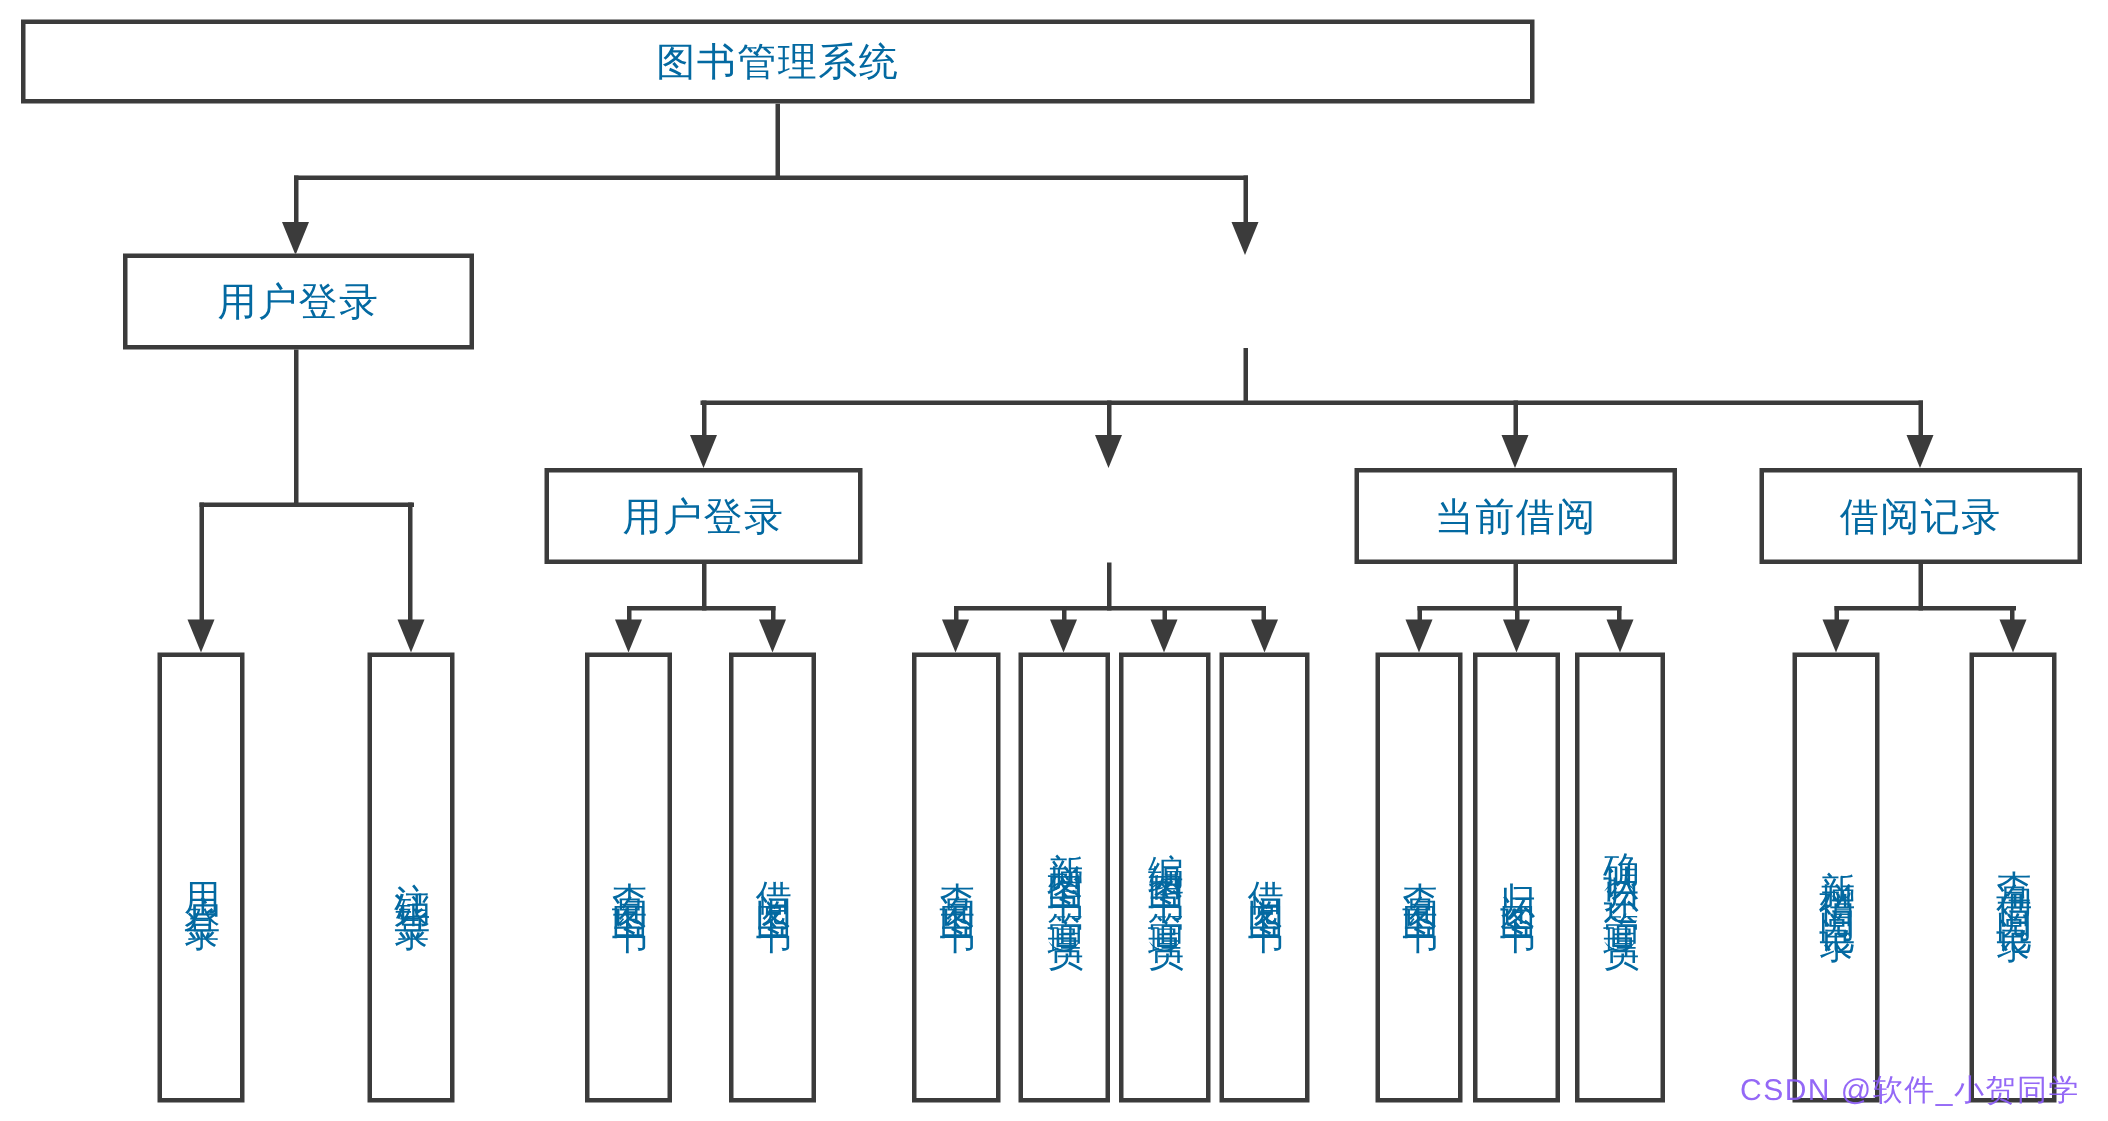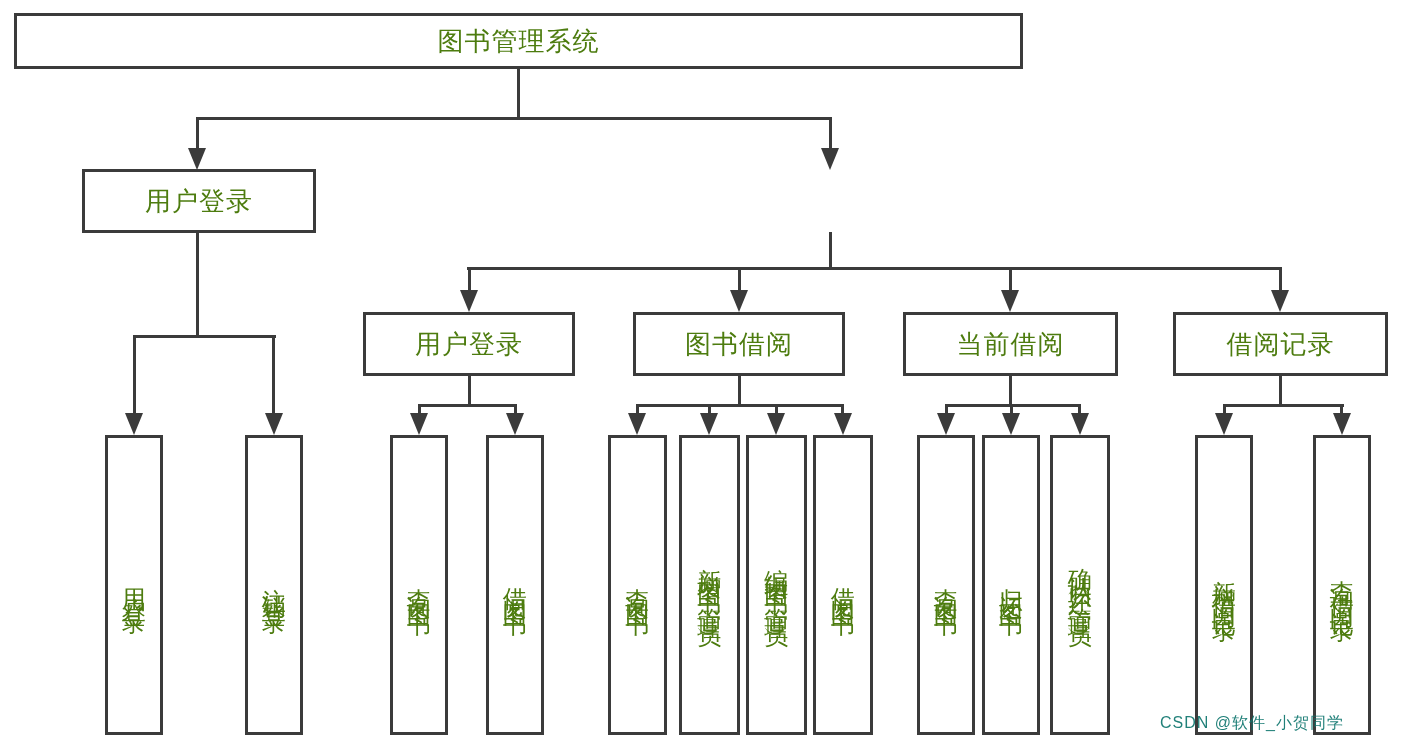--- a/index.html
+++ b/index.html
@@ -2,37 +2,37 @@
 <html><head>
 <meta charset="utf-8">
 <style>
   html,body{margin:0;padding:0;background:#ffffff;}
   .canvas{
     position:relative;width:1405px;height:747px;background:#ffffff;
     font-family:"Liberation Sans","DejaVu Sans",sans-serif;overflow:hidden;
   }
   .box{
     position:absolute;box-sizing:border-box;border:3px solid #3b3b3b;background:#ffffff;
-    display:flex;align-items:center;justify-content:center;color:#4d7c0f;z-index:2;
+    display:flex;align-items:center;justify-content:center;color:#0369a1;z-index:2;
   }
   .hbox{font-size:26px;letter-spacing:1px;white-space:nowrap;}
   .vtext{
     writing-mode:vertical-rl;text-orientation:mixed;
     font-size:24px;letter-spacing:8px;line-height:1.15;
   }
   .hl{position:absolute;height:3px;background:#3b3b3b;z-index:1;}
   .vl{position:absolute;width:3px;background:#3b3b3b;z-index:1;}
   .ah{
     position:absolute;width:0;height:0;z-index:1;
     border-left:9px solid transparent;border-right:9px solid transparent;
     border-top:22px solid #3b3b3b;
   }
   .watermark{
     position:absolute;left:1160px;top:713px;z-index:6;
-    font-size:16px;letter-spacing:1px;color:#0f766e;opacity:0.92;white-space:nowrap;
+    font-size:20px;letter-spacing:1px;color:#8b5cf6;opacity:0.92;white-space:nowrap;
   }
 </style>
 </head>
 <body>
 
 <div class="canvas">
 
   <div class="vl" style="left:517px;top:69px;height:50px;"></div>
   <div class="hl" style="left:196px;top:117px;width:636px;"></div>
   <div class="vl" style="left:196px;top:117px;height:35px;"></div>
@@ -96,23 +96,20 @@
     <span>图书管理系统</span>
   </div>
 
   <div class="box hbox" style="left:82px;top:169px;width:234px;height:64px;">
     <span>用户登录</span>
   </div>
 
   <div class="box hbox" style="left:363px;top:312px;width:212px;height:64px;">
     <span>用户登录</span>
   </div>
-  <div class="box hbox" style="left:633px;top:312px;width:212px;height:64px;">
-    <span>图书借阅</span>
-  </div>
   <div class="box hbox" style="left:903px;top:312px;width:215px;height:64px;">
     <span>当前借阅</span>
   </div>
   <div class="box hbox" style="left:1173px;top:312px;width:215px;height:64px;">
     <span>借阅记录</span>
   </div>
 
   <div class="box" style="left:105px;top:435px;width:58px;height:300px;">
     <span class="vtext">用户登录</span>
   </div>

